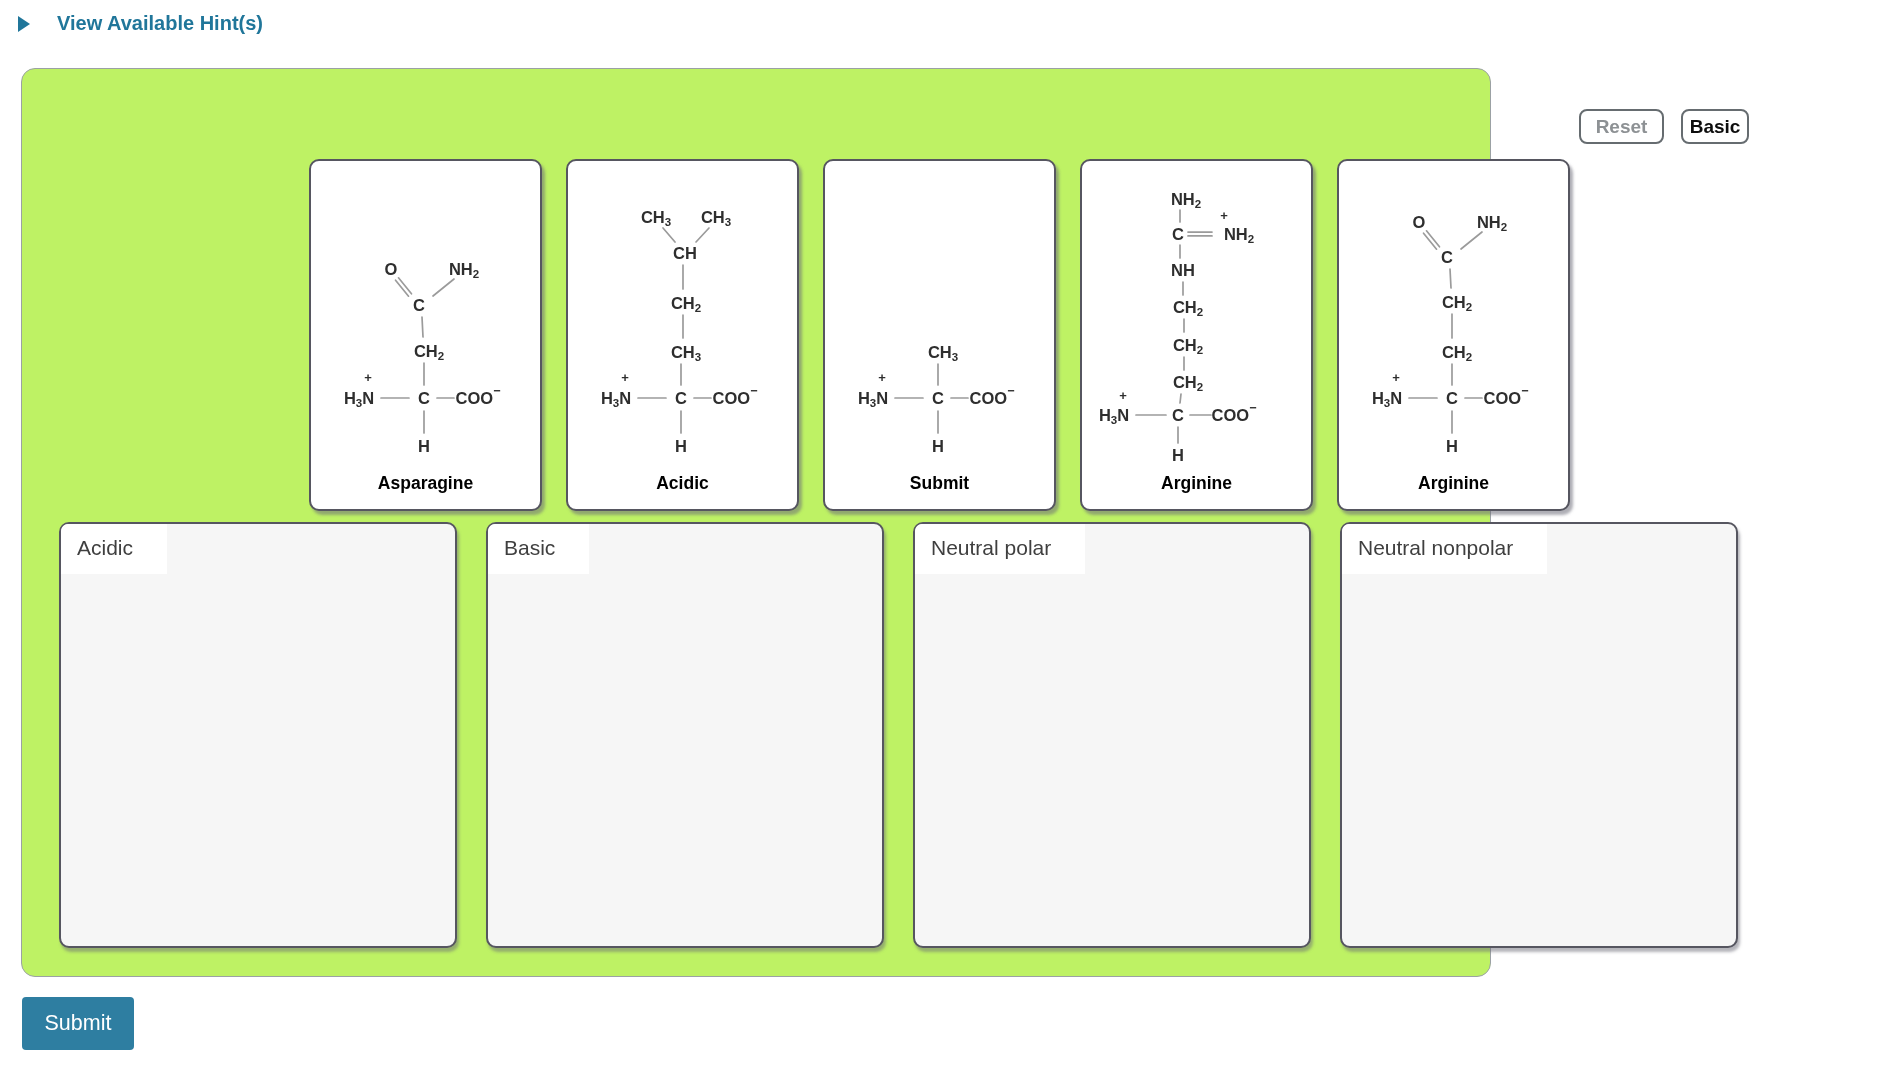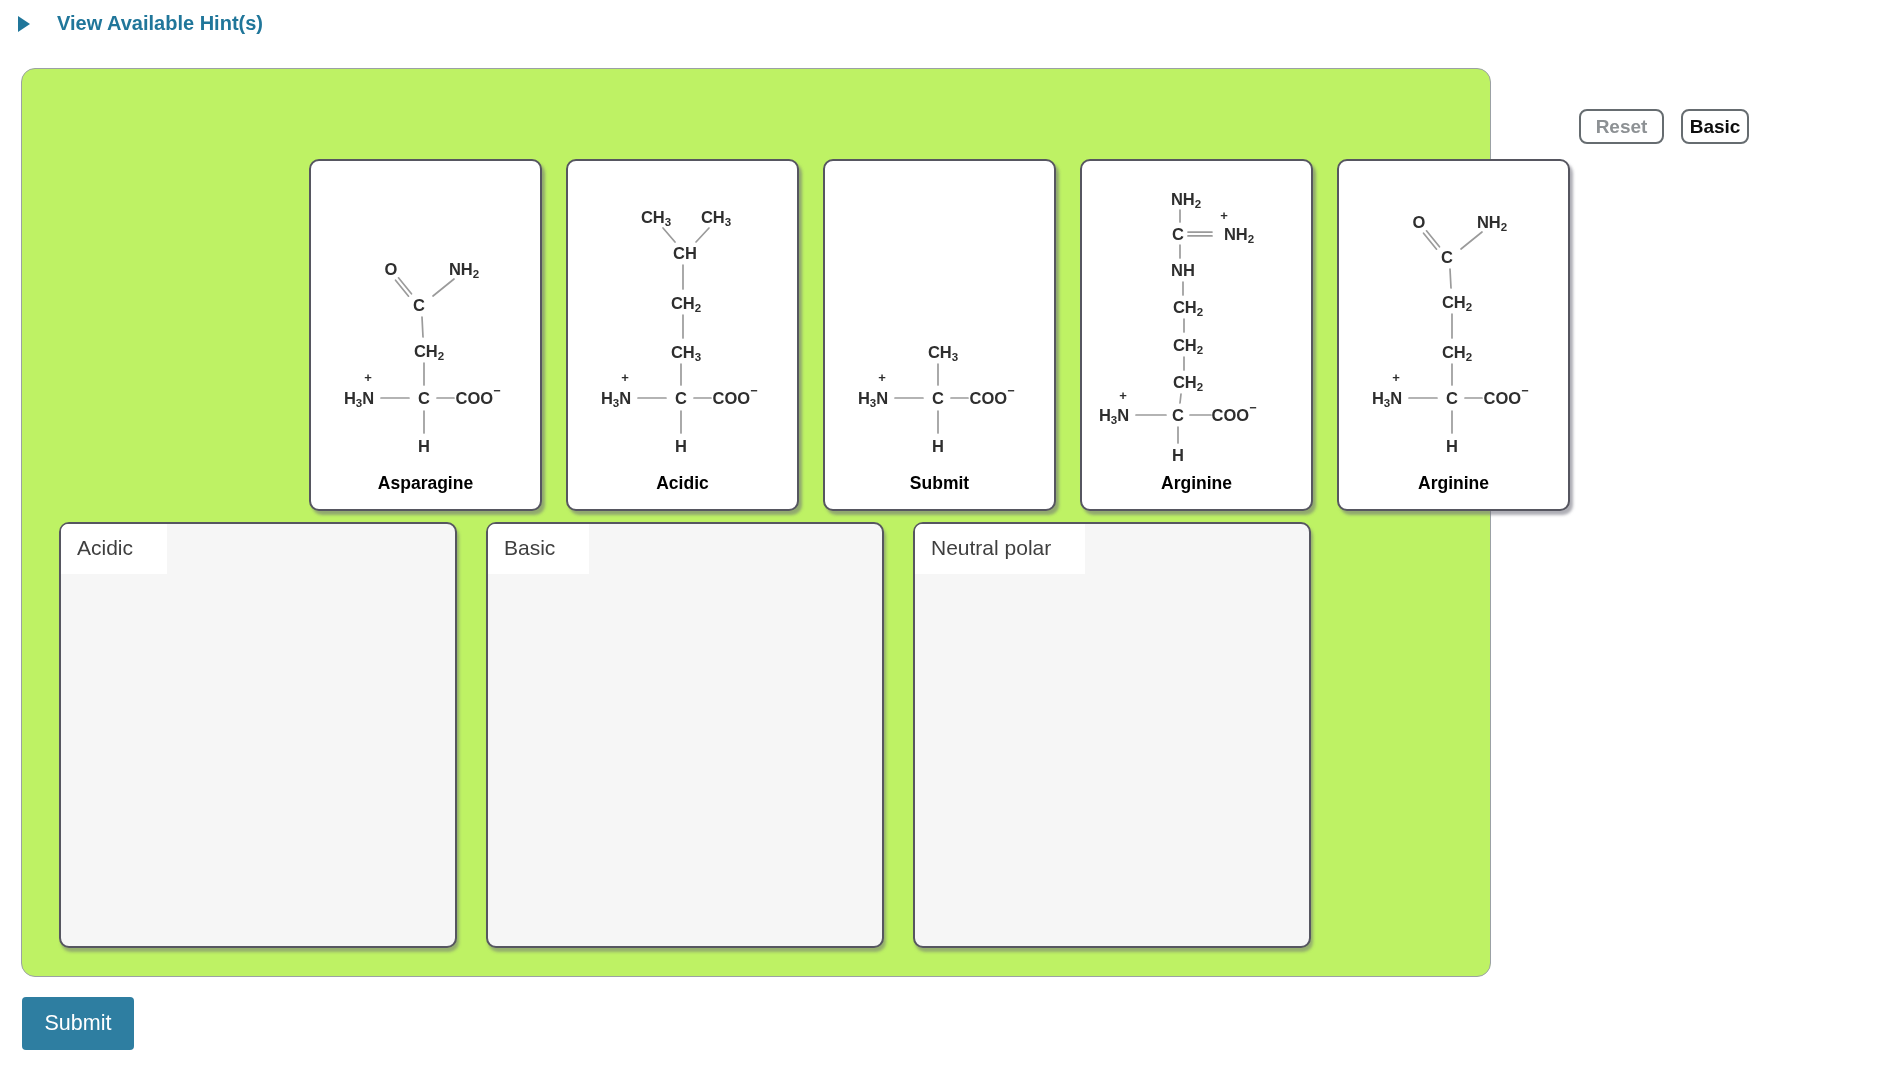--- a/index.html
+++ b/index.html
@@ -192,16 +192,19 @@
 
   <div class="bin" style="left:37px">
     <span class="bin-chip">Acidic</span>
   </div>
   <div class="bin" style="left:464px">
     <span class="bin-chip">Basic</span>
   </div>
   <div class="bin" style="left:891px">
     <span class="bin-chip">Neutral polar</span>
   </div>
+  <div class="bin" style="left:1318px">
+    <span class="bin-chip">Neutral nonpolar</span>
+  </div>
 
 </div>
 
 <button class="submit-btn">Submit</button>
 
 </body></html>

